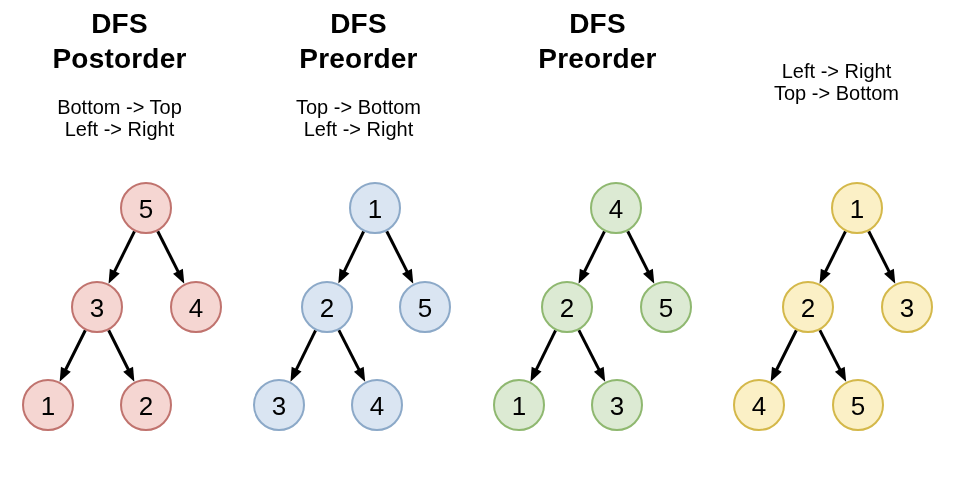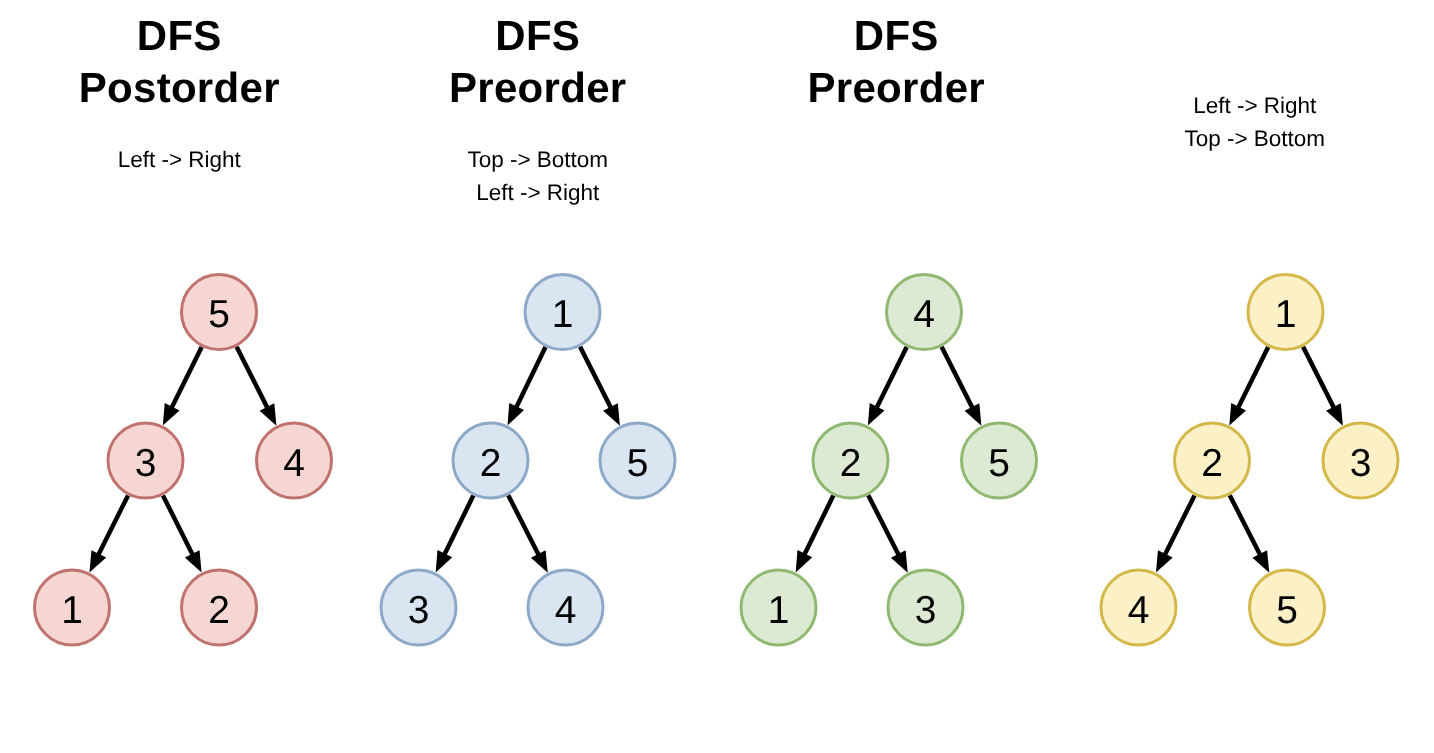--- a/index.html
+++ b/index.html
@@ -44,21 +44,21 @@
     letter-spacing: 0.2px;
     white-space: nowrap;
   }
   .subtitle-block {
     position: absolute;
     left: 0;
     width: 239px;
     text-align: center;
   }
   .subtitle-line {
-    font-size: 15px;
+    font-size: 20px;
     line-height: 22px;
     font-weight: 400;
     white-space: nowrap;
   }
 
   .tree-svg {
     position: absolute;
     left: 0;
     top: 0;
     width: 239px;
@@ -87,20 +87,21 @@
 </head>
 <body>
 
 <div class="board">
   <div class="column col-0">
       <div class="heading" style="top: 6px;">
         <div class="title-line">DFS</div>
         <div class="title-line">Postorder</div>
       </div>
       <div class="subtitle-block" style="top: 96px;">
+        <div class="subtitle-line">Bottom -&gt; Top</div>
         <div class="subtitle-line">Left -&gt; Right</div>
       </div>
       <svg class="tree-svg" viewBox="0 0 239 502" width="239" height="502">
         <g>
           <line x1="134.46669126861704" y1="231.30199111034517" x2="113.85637429971356" y2="272.9432437618032" class="edge-line" stroke-linecap="butt"></line>
           <polygon points="108.53330873138296,283.69800888965483 109.81428454417001,268.7110445216764 119.67281924470065,273.59052129264614" class="arrow-head"></polygon>
           <line x1="157.72122878764569" y1="231.20803299953846" x2="178.868973310364" y2="273.08056715452074" class="edge-line" stroke-linecap="butt"></line>
           <polygon points="184.27877121235431,283.79196700046157 173.05794873064272,273.7748245519428 182.87673192275517,268.815843141785" class="arrow-head"></polygon>
           <line x1="85.3724465170011" y1="330.2551069659978" x2="64.9941166289984" y2="371.0117667420032" class="edge-line" stroke-linecap="butt"></line>
           <polygon points="59.627553482998906,381.7448930340022 60.96919426949878,366.7632375847536 70.80789337049785,371.68258713525313" class="arrow-head"></polygon>

